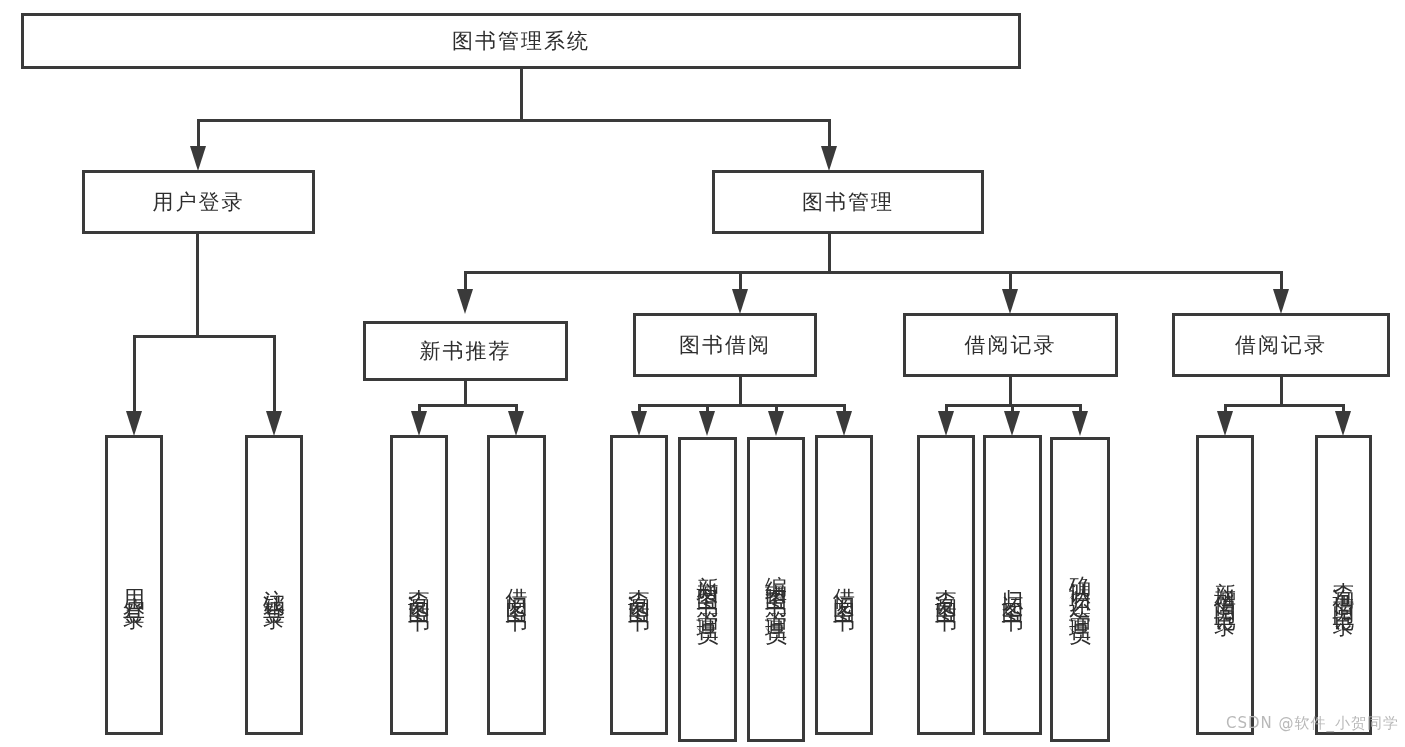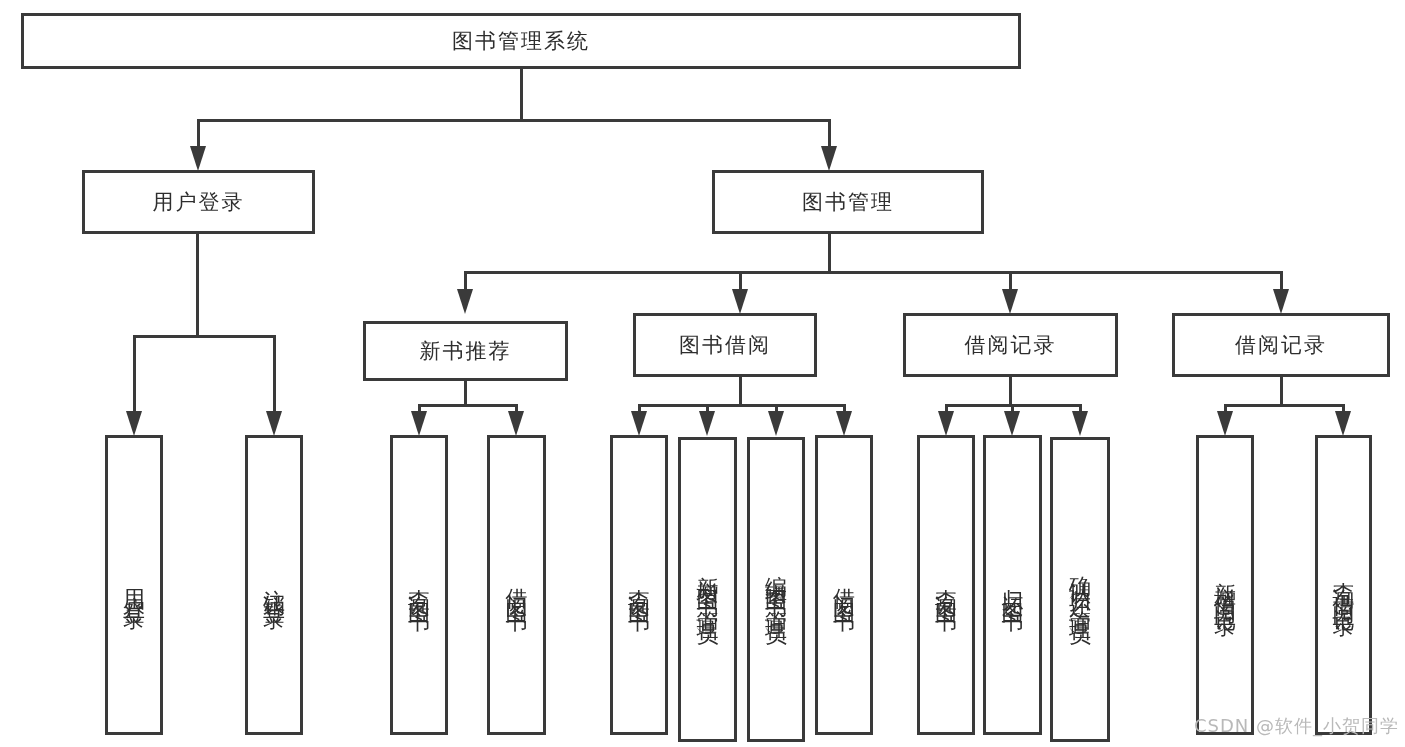--- a/index.html
+++ b/index.html
@@ -61,21 +61,21 @@
     height: 0;
     border-left: 8px solid transparent;
     border-right: 8px solid transparent;
     border-top: 25px solid var(--line);
     z-index: 1;
   }
   .watermark {
     position: absolute;
     top: 714px;
     right: 6px;
-    font-size: 18px;
+    font-size: 15px;
     color: var(--watermark);
     letter-spacing: 1px;
     z-index: 5;
     white-space: nowrap;
   }
 </style>
 </head>
 <body>
 
 <div class="stage">

